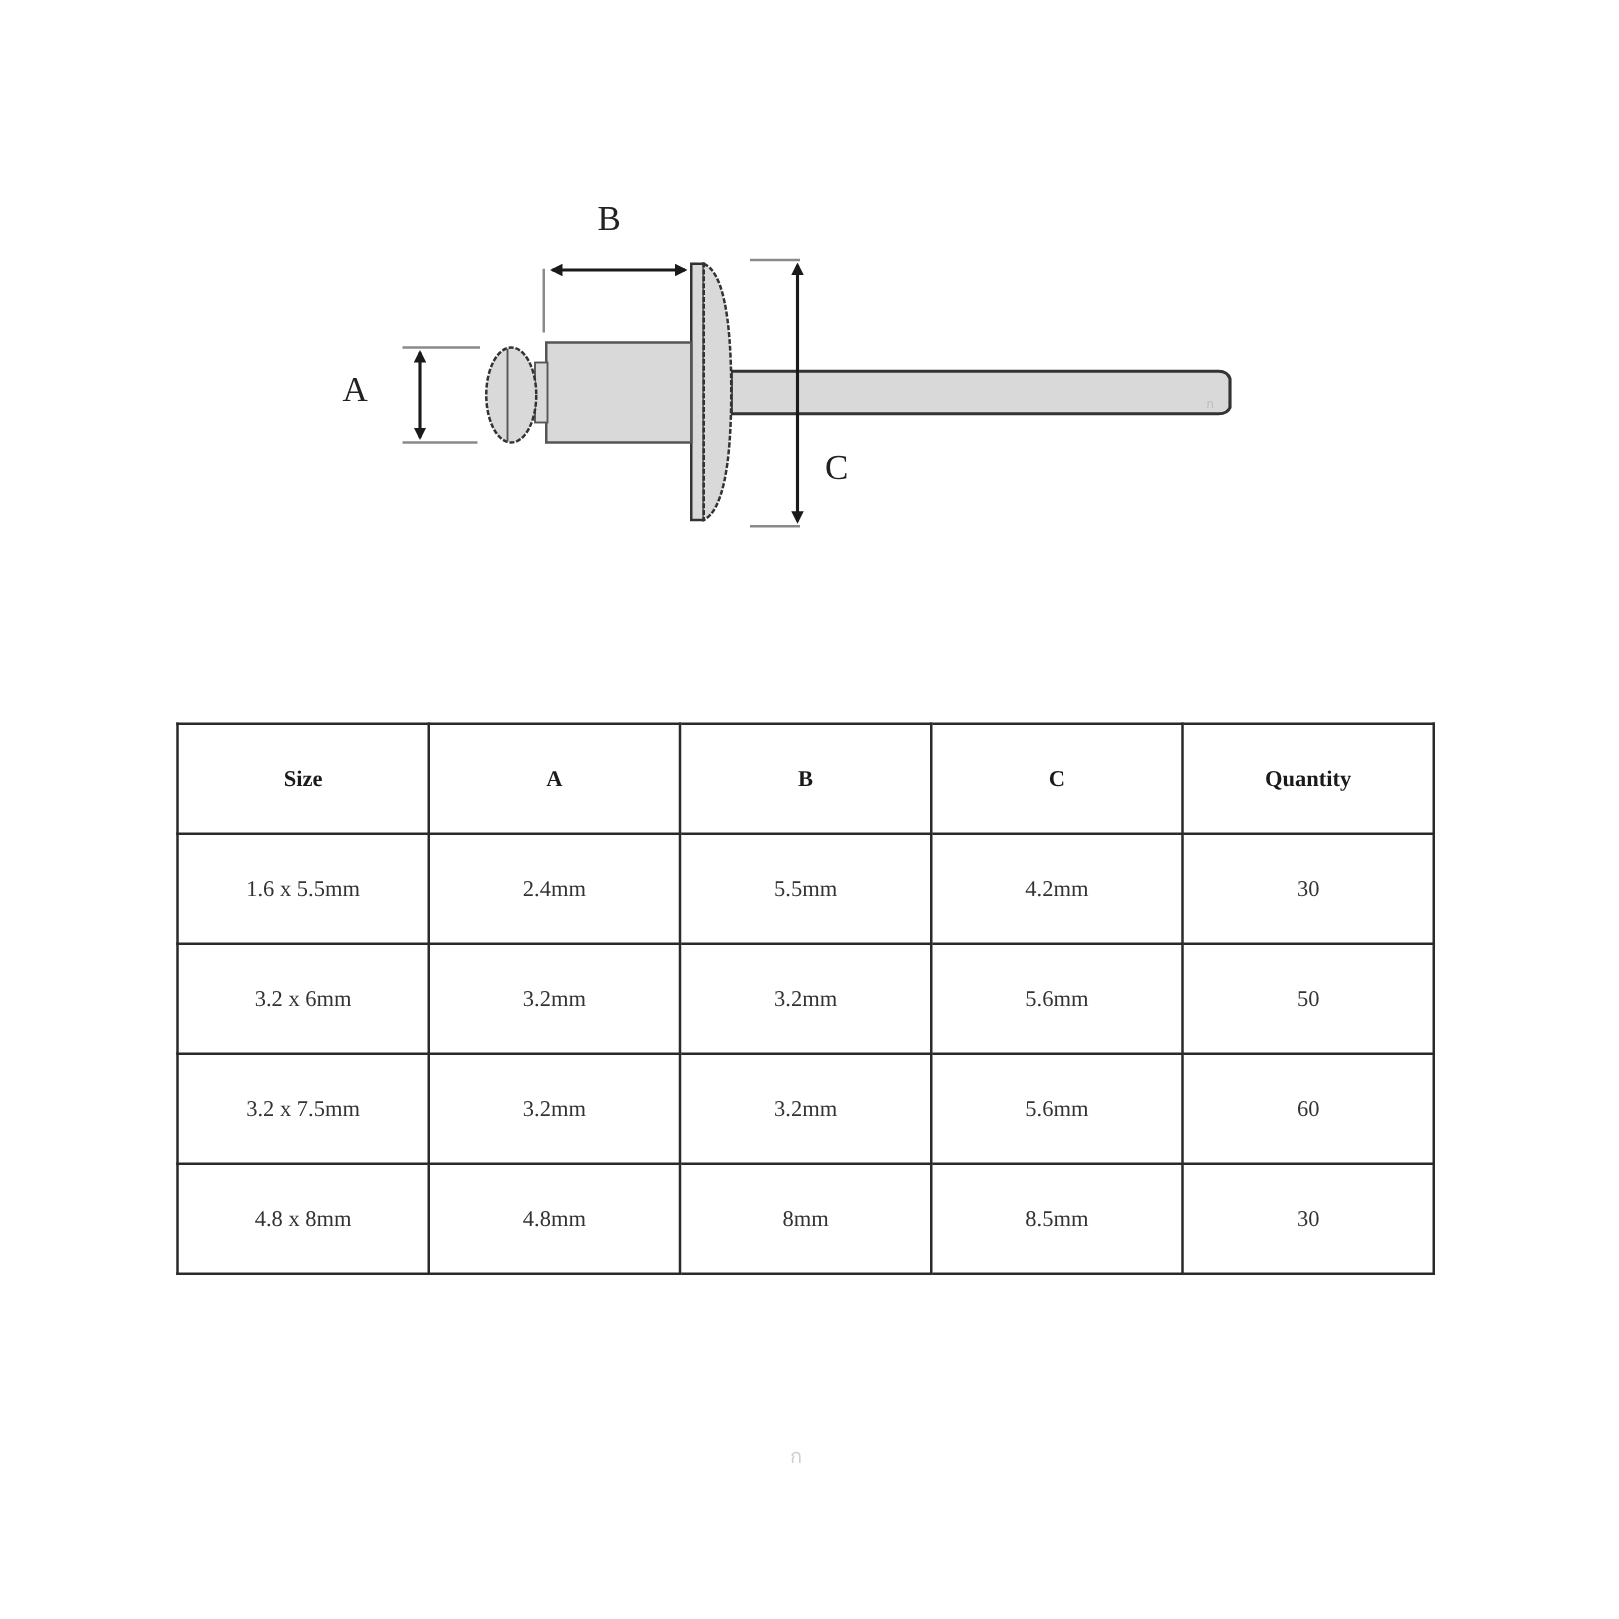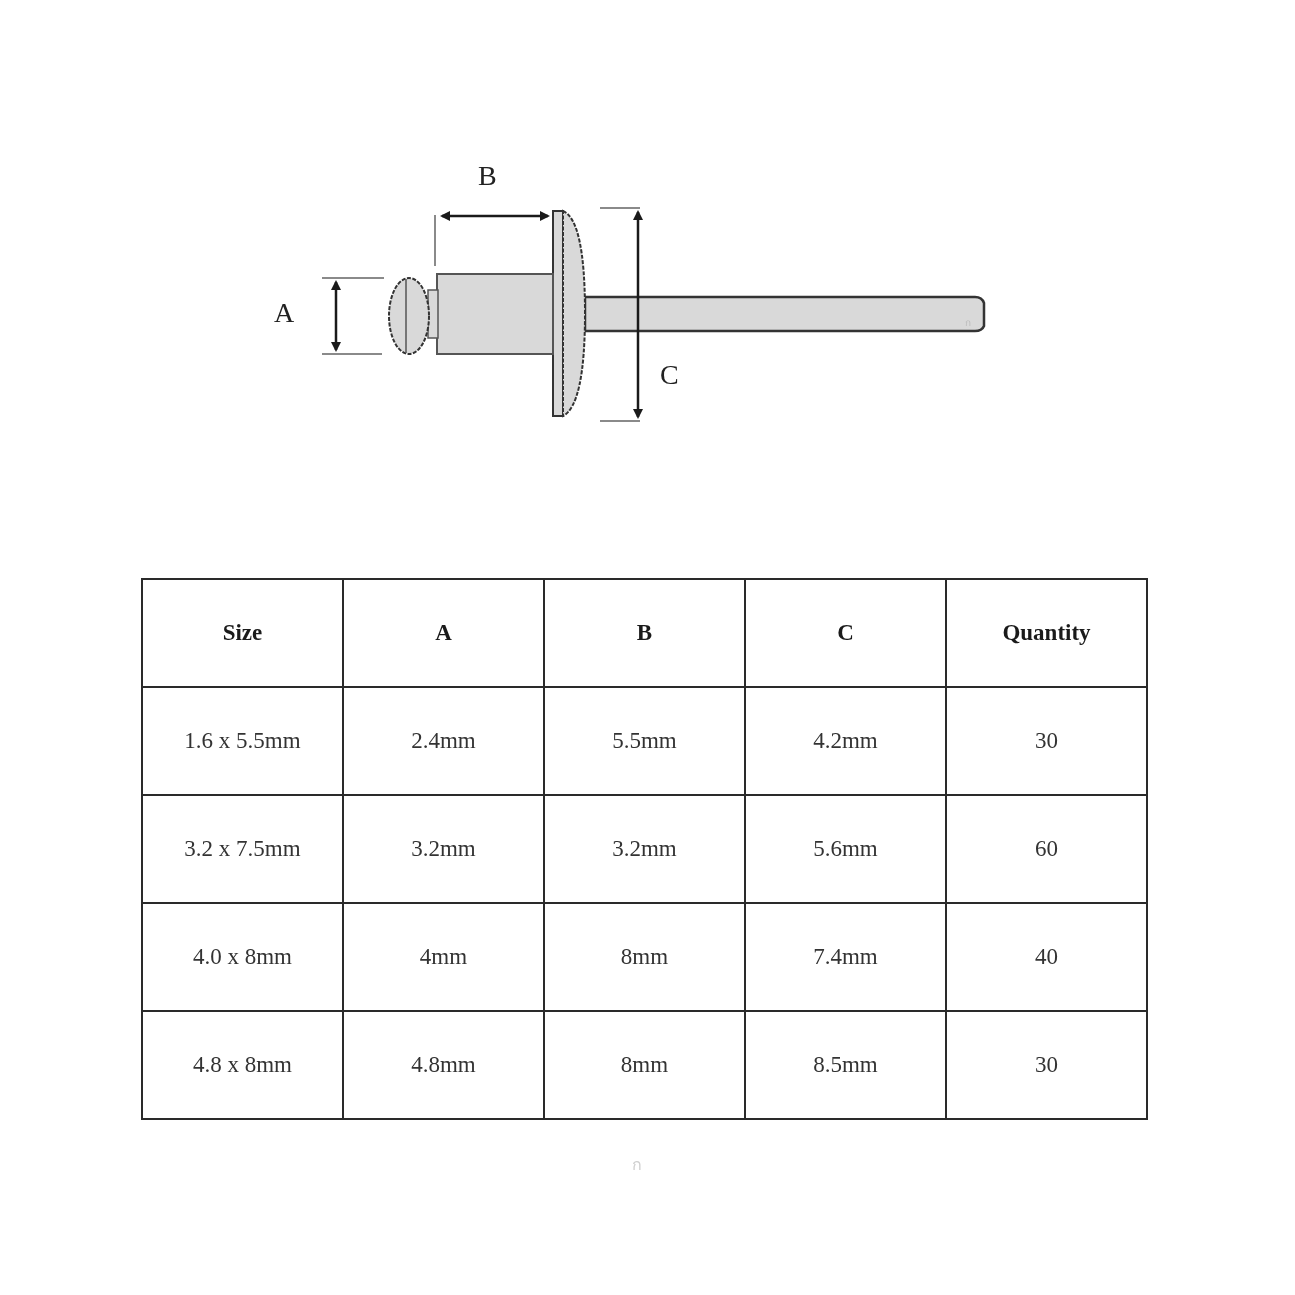--- a/index.html
+++ b/index.html
@@ -40,23 +40,23 @@
       top: 578px;
       width: 1007px;
       border-collapse: collapse;
       table-layout: fixed;
     }
     .spec-table th, .spec-table td {
       border: 2px solid #2a2a2a;
       height: 80px;
       text-align: center;
       vertical-align: middle;
-      padding: 13px;
+      padding: 3px;
       font-family: "Liberation Serif", "DejaVu Serif", serif;
-      font-size: 23px;
+      font-size: 18px;
       color: #333333;
     }
     .spec-table th {
       font-weight: bold;
       color: #1a1a1a;
     }
     .watermark {
       position: absolute;
       left: 632px;
       top: 1152px;
@@ -132,32 +132,32 @@
   </thead>
   <tbody>
     <tr>
       <td>1.6 x 5.5mm</td>
       <td>2.4mm</td>
       <td>5.5mm</td>
       <td>4.2mm</td>
       <td>30</td>
     </tr>
     <tr>
+      <td>3.2 x 6mm</td>
+      <td>3.2mm</td>
+      <td>3.2mm</td>
+      <td>5.6mm</td>
+      <td>50</td>
+    </tr>
+    <tr>
       <td>3.2 x 7.5mm</td>
       <td>3.2mm</td>
       <td>3.2mm</td>
       <td>5.6mm</td>
       <td>60</td>
-    </tr>
-    <tr>
-      <td>4.0 x 8mm</td>
-      <td>4mm</td>
-      <td>8mm</td>
-      <td>7.4mm</td>
-      <td>40</td>
     </tr>
     <tr>
       <td>4.8 x 8mm</td>
       <td>4.8mm</td>
       <td>8mm</td>
       <td>8.5mm</td>
       <td>30</td>
     </tr>
   </tbody>
 </table>

